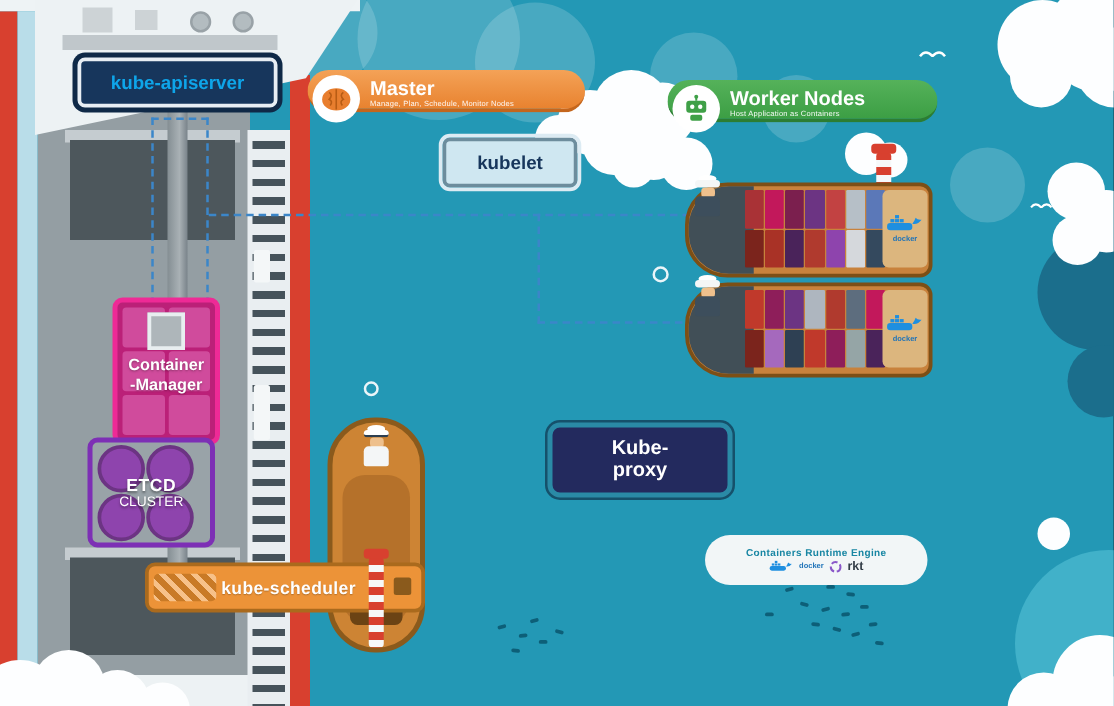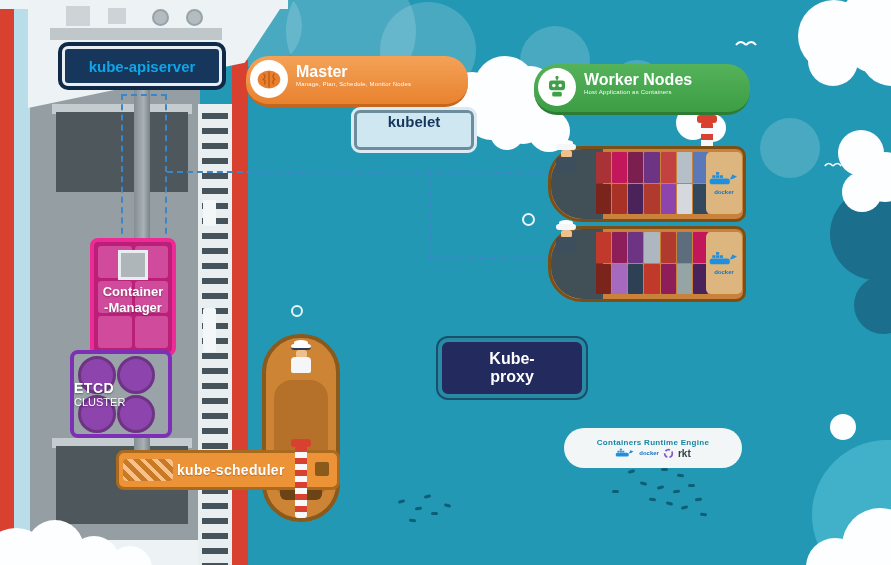--- a/index.html
+++ b/index.html
@@ -89,22 +89,22 @@
     background:repeating-linear-gradient(45deg,#f7c189 0 4px,#c97a26 4px 9px);}
   .arm::after{content:"";position:absolute;right:8px;top:9px;width:14px;height:14px;background:#8a5a1c;border-radius:2px;}
   .arm-label{left:58px;top:9px;font-size:14px;font-weight:bold;color:#fff;letter-spacing:.3px;
     text-shadow:0 1px 1px rgba(0,0,0,.25);}
 
   
   .box-label{font-weight:bold;color:#0ea5e9;}
   .apiserver{left:62px;top:46px;width:160px;height:40px;background:#17365c;border:3px solid #e8eef4;
     box-shadow:0 0 0 4px #0f2947;border-radius:6px;display:flex;align-items:center;justify-content:center;z-index:20;}
   .apiserver span{position:static;font-size:15px;}
-  .kubelet{left:354px;top:110px;width:120px;height:40px;background:#cfe7f1;border:3px solid #6d8d9d;
-    outline:3px solid #dcebf3;border-radius:6px;display:flex;align-items:flex-start;justify-content:center;z-index:20;}
+  .kubelet{left:354px;top:110px;width:108px;height:40px;background:#cfe7f1;border:3px solid #6d8d9d;
+    outline:3px solid #dcebf3;border-radius:6px;display:flex;align-items:center;justify-content:center;z-index:20;}
   .kubelet span{position:static;font-size:15px;font-weight:bold;color:#17365c;}
   .kproxy{left:438px;top:338px;width:148px;height:60px;background:#232a5e;border:4px solid #2a8aa6;
     box-shadow:0 0 0 2px #15516b;border-radius:10px;display:flex;flex-direction:column;align-items:center;
     justify-content:center;line-height:1.1;z-index:20;}
   .kproxy span{position:static;font-size:16px;font-weight:bold;color:#fff;}
 
   .cmbox{left:90px;top:238px;width:86px;height:118px;background:#bb2078;border:4px solid #ee2a96;
     border-radius:8px;z-index:20;}
   .cm-grid{left:4px;top:4px;right:4px;bottom:4px;display:grid;grid-template-columns:1fr 1fr;
     grid-auto-rows:1fr;gap:3px;}
@@ -113,26 +113,26 @@
     border:3px solid #e8eef0;}
   .cm-text{left:0;right:0;top:42px;text-align:center;font-size:13px;font-weight:bold;color:#fff;
     text-shadow:0 1px 2px rgba(0,0,0,.35);line-height:1.25;}
   .cm-text span{position:static;display:block;}
 
   .etcdbox{left:70px;top:350px;width:102px;height:88px;background:#99a3a8;border:4px solid #7d2fb5;
     border-radius:8px;z-index:20;}
   .etcd-grid{left:4px;top:2px;display:grid;grid-template-columns:38px 38px;grid-auto-rows:38px;gap:1px;}
   .etcd-grid .barrel{position:static;width:38px;height:38px;border-radius:50%;background:#8e44ad;
     border:3px solid #6c3483;}
-  .etcd-text{left:0;right:0;top:26px;text-align:left;color:#fff;z-index:2;text-shadow:0 1px 2px rgba(0,0,0,.4);}
+  .etcd-text{left:0;right:0;top:26px;text-align:center;color:#fff;z-index:2;text-shadow:0 1px 2px rgba(0,0,0,.4);}
   .etcd-text .l1{position:static;display:block;font-size:14px;font-weight:bold;letter-spacing:.5px;}
   .etcd-text .l2{position:static;display:block;font-size:11px;}
 
   
-  .pill{height:51px;border-radius:23px;display:flex;align-items:center;z-index:50;}
+  .pill{height:34px;border-radius:23px;display:flex;align-items:center;z-index:50;}
   .master{left:246px;top:56px;width:222px;background:linear-gradient(180deg,#f4a257,#e8822f);
     border-bottom:3px solid #c4661d;}
   .worker{left:534px;top:64px;width:216px;background:linear-gradient(180deg,#55b25a,#3c9e44);
     border-bottom:3px solid #2c7d33;}
   .pill .icon-circle{left:4px;top:4px;width:38px;height:38px;background:#fff;border-radius:50%;
     display:flex;align-items:center;justify-content:center;}
   .icon-circle svg{position:static;}
   .pill .txt{left:50px;top:6px;color:#fff;}
   .pill .title{position:static;display:block;font-size:16px;font-weight:bold;line-height:1.2;}
   .pill .subtitle{position:static;display:block;font-size:6px;opacity:.95;letter-spacing:.2px;}

